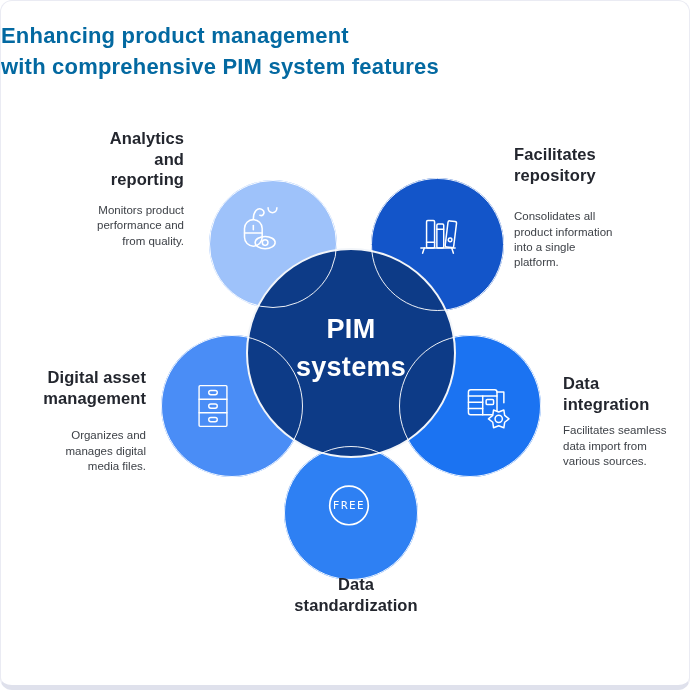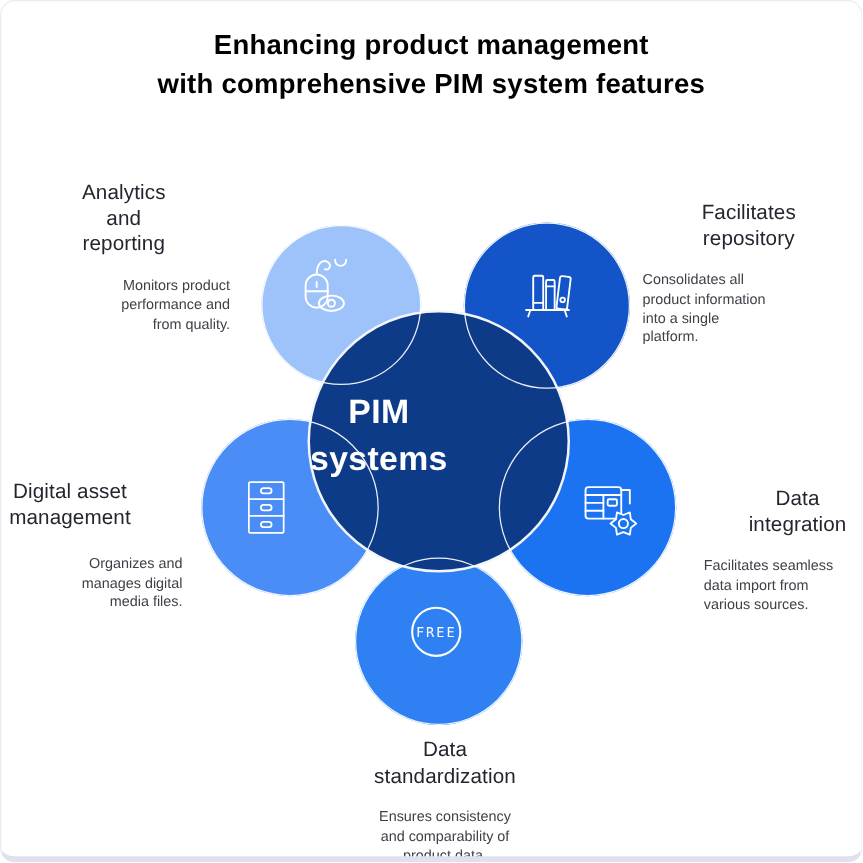--- a/index.html
+++ b/index.html
@@ -3,58 +3,58 @@
 <meta charset="utf-8">
 <style>
   html,body{margin:0;padding:0;background:#ffffff;}
   body{font-family:"Liberation Sans","DejaVu Sans",sans-serif;}
   .stage{
     position:relative;width:690px;height:690px;background:#ffffff;
     border:1px solid #eaebf3;border-bottom:5px solid #dfe1ec;border-radius:12px;
     box-sizing:border-box;overflow:hidden;
   }
   .title{
-    position:absolute;top:20px;left:0;right:0;margin:0;text-align:center;
-    font-size:22px;font-weight:800;color:#000000;line-height:1.4;
+    position:absolute;top:20px;left:0;right:0;margin:0;text-align:left;
+    font-size:22px;font-weight:800;color:#0369a1;line-height:1.4;
     letter-spacing:.2px;white-space:pre-line;
   }
   
   .petal{position:absolute;border-radius:50%;z-index:1;}
   .ring{position:absolute;border-radius:50%;z-index:3;border:1.5px solid rgba(255,255,255,.92);
         box-sizing:border-box;pointer-events:none;background:transparent;}
   .c-analytics{left:208px;top:179px;width:128px;height:128px;}
   .c-repository{left:370px;top:177px;width:133px;height:133px;}
   .c-digital{left:160px;top:334px;width:142px;height:142px;}
   .c-integration{left:398px;top:334px;width:142px;height:142px;}
   .c-standard{left:283px;top:445px;width:134px;height:134px;}
   .center-circle{
     position:absolute;left:245px;top:247px;width:210px;height:210px;border-radius:50%;
     z-index:2;border:2px solid rgba(255,255,255,.95);box-sizing:border-box;
-    display:flex;align-items:center;justify-content:flex-start;
+    display:flex;align-items:center;justify-content:center;
   }
   .center-label{
     color:#ffffff;font-size:27px;font-weight:800;line-height:1.4;text-align:center;
     white-space:pre-line;transform:translateY(-4px);letter-spacing:.3px;
   }
   
   .icon{position:absolute;left:50%;top:50%;}
   .off-analytics{transform:translate(-50%,-50%) translate(-12px,-12px);}
   .off-repository{transform:translate(-50%,-50%) translate(0px,-13px);}
   .off-digital{transform:translate(-50%,-50%) translate(-19px,0px);}
   .off-integration{transform:translate(-50%,-50%) translate(15px,-2px);}
   .off-standard{transform:translate(-50%,-50%) translate(-2px,-5px);}
   
   .tb{position:absolute;z-index:4;}
-  .tb h2{margin:16px;font-size:16.5px;font-weight:400;color:#23262e;line-height:1.25;
-         white-space:pre-line;letter-spacing:.1px;text-align:center;}
+  .tb h2{margin:0;font-size:16.5px;font-weight:700;color:#23262e;line-height:1.25;
+         white-space:pre-line;letter-spacing:.1px;}
   .tb p{margin:0;font-size:11.5px;color:#3d4147;line-height:1.34;white-space:pre-line;}
   .tb-analytics{right:505px;top:127px;width:170px;text-align:right;}
   .tb-analytics p{margin-top:13px;}
   .tb-repository{left:513px;top:143px;width:170px;text-align:left;}
-  .tb-repository p{margin-top:7px;}
+  .tb-repository p{margin-top:24px;}
   .tb-digital{right:543px;top:366px;width:180px;text-align:right;}
   .tb-digital p{margin-top:20px;}
   .tb-integration{left:562px;top:372px;width:150px;text-align:left;}
   .tb-integration p{margin-top:9px;}
   .tb-standard{left:252px;top:573px;width:206px;text-align:center;}
   .tb-standard p{margin-top:8px;}
   svg{display:block;}
   .free-text{font-family:"DejaVu Sans Mono","Liberation Mono",monospace;font-size:8.5px;letter-spacing:1.2px;}
 </style>
 </head>
@@ -166,18 +166,15 @@
     <h2>Data
 integration</h2>
     <p>Facilitates seamless
 data import from
 various sources.</p>
   </div>
 
   <div class="tb tb-standard">
     <h2>Data
 standardization</h2>
-    <p>Ensures consistency
-and comparability of
-product data.</p>
   </div>
 
 </div>
 
 </body></html>

